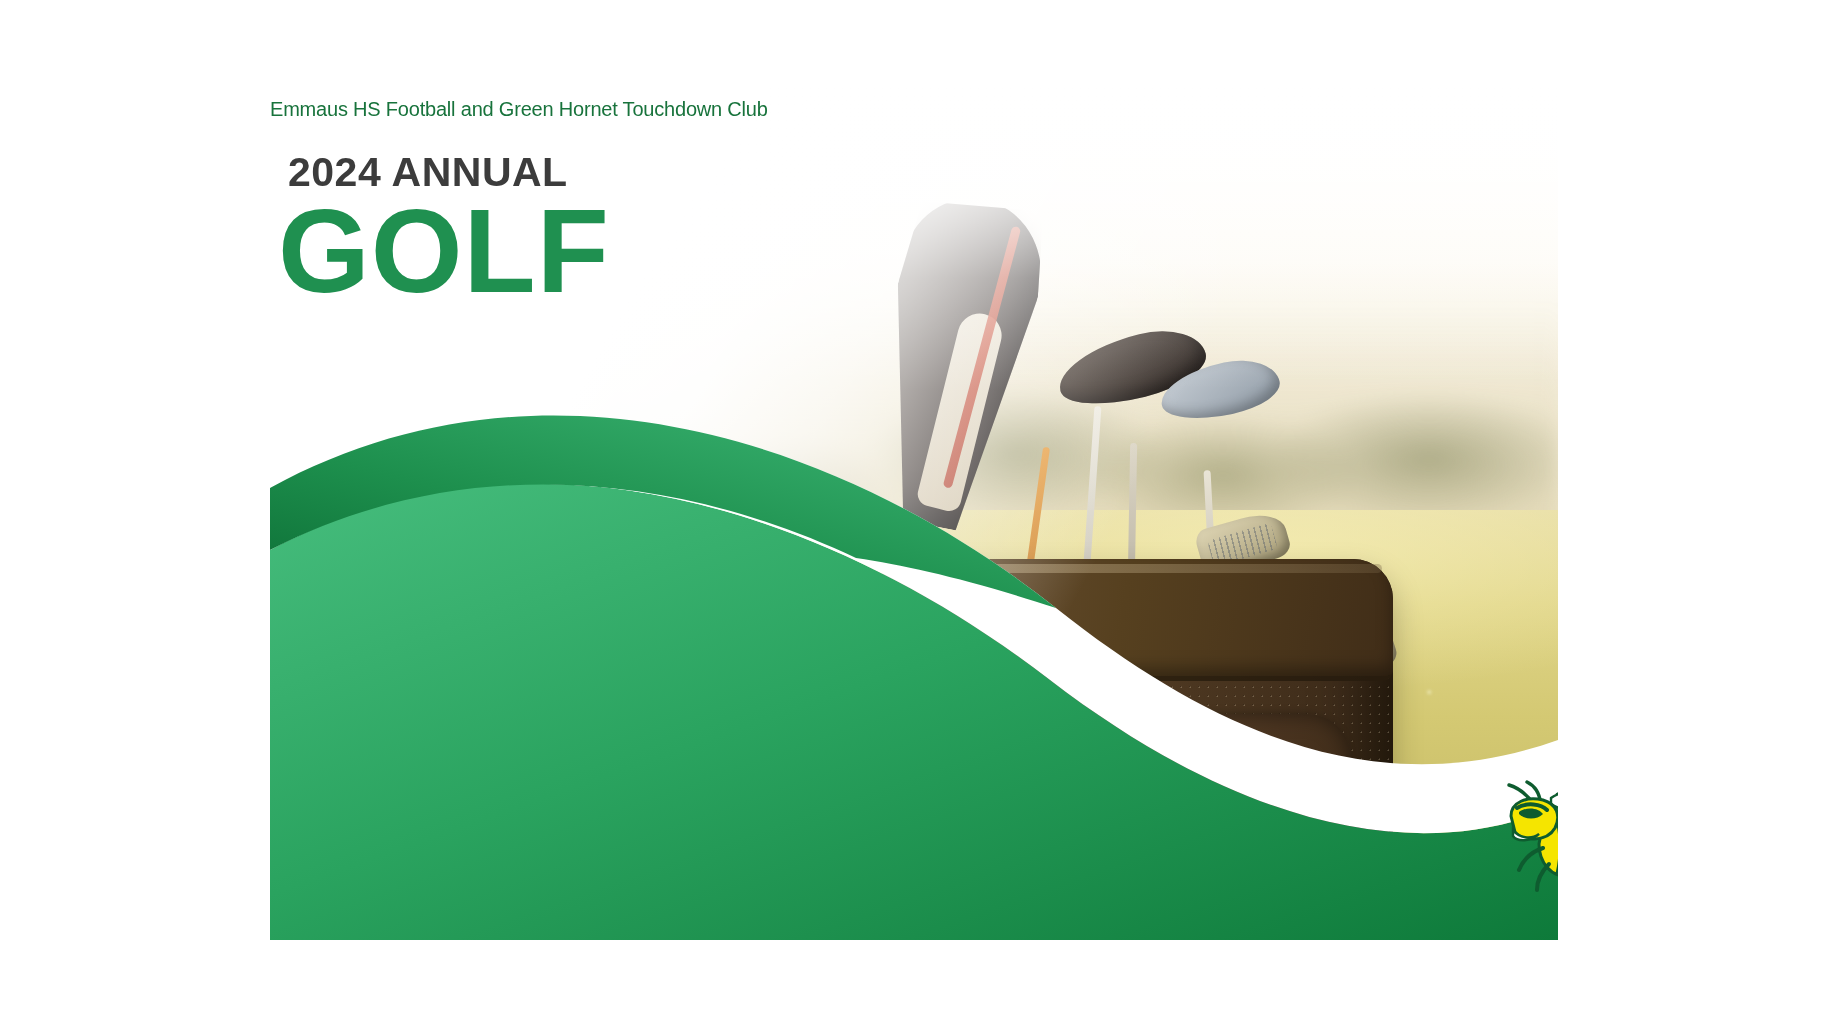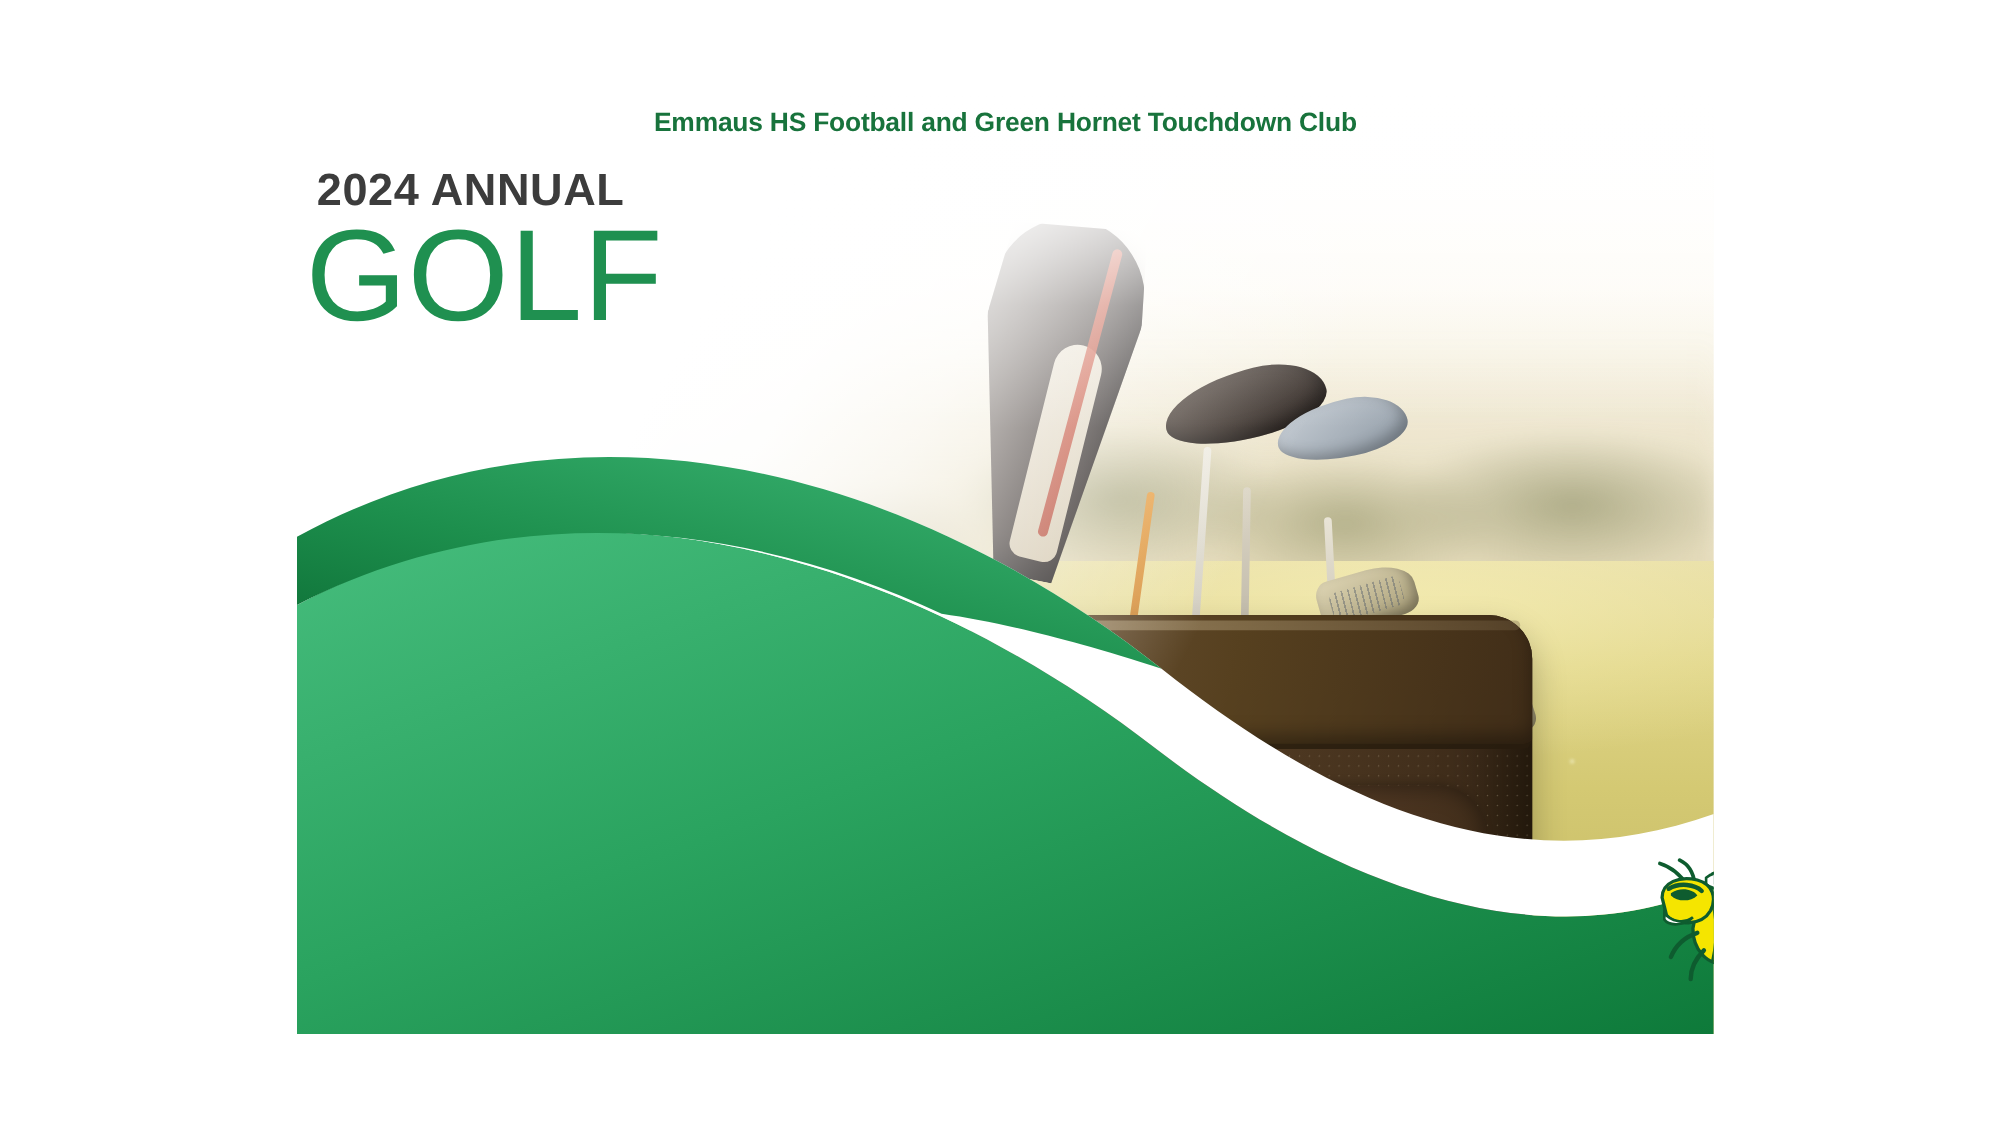--- a/index.html
+++ b/index.html
@@ -193,33 +193,33 @@
   
   .logo{position:absolute;left:1227px;top:700px;width:165px;height:150px;}
   .logo svg{width:100%;height:100%;display:block;}
 
   
   .swoosh{position:absolute;left:0;top:0;width:100%;height:100%;pointer-events:none;}
   .swoosh svg{width:100%;height:100%;display:block;}
 
   
   .kicker{
-    position:absolute;left:0;top:18px;width:100%;text-align:center;
-    font-size:24px;font-weight:700;letter-spacing:-.2px;
+    position:absolute;left:0;top:18px;width:100%;
+    font-size:20px;font-weight:400;letter-spacing:-.2px;
     font-family:"Liberation Sans",sans-serif;
     font-stretch:condensed;
     white-space:nowrap;
   }
   .titleblock{position:absolute;left:8px;top:72px;width:620px;}
   .line1{
     font-size:41px;font-weight:700;letter-spacing:.5px;line-height:1;
     padding-left:10px;
   }
   .line2{
-    font-size:118px;font-weight:400;letter-spacing:1px;line-height:.92;
+    font-size:118px;font-weight:700;letter-spacing:1px;line-height:.92;
     margin-top:4px;
   }
   .line3{
     font-size:66px;font-weight:800;letter-spacing:.5px;line-height:1;
     margin-top:2px;padding-left:10px;
   }
 </style>
 </head>
 <body>
 

